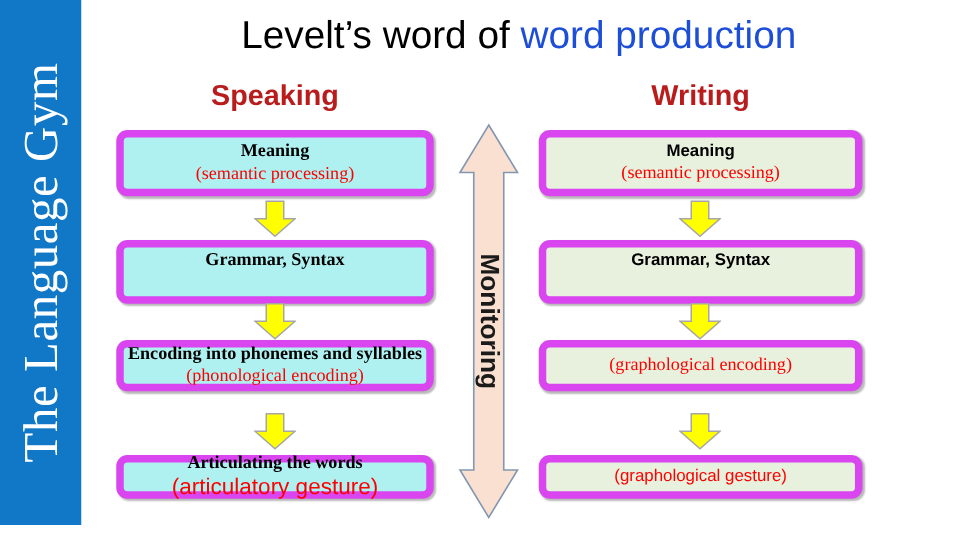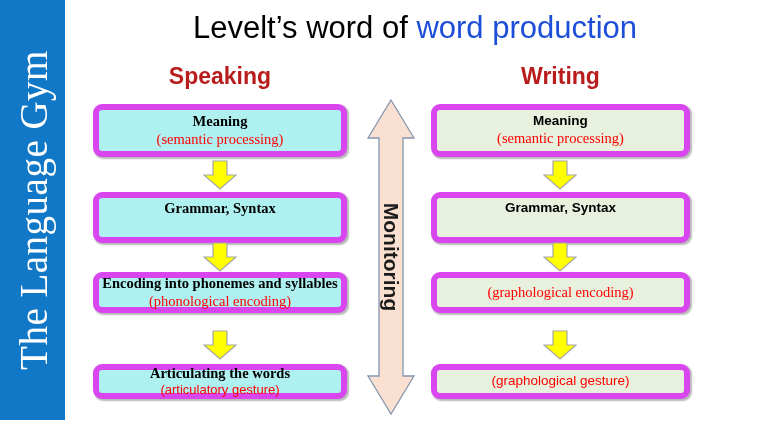--- a/index.html
+++ b/index.html
@@ -105,21 +105,21 @@
     font-family: "Liberation Serif", serif;
     font-size: 14.5px;
   }
   .col-speaking .line-sub {
     font-family: "Liberation Serif", serif;
     font-size: 14.5px;
   }
   
   .col-speaking #box-articulating .line-sub {
     font-family: "Liberation Sans", sans-serif;
-    font-size: 13px;
+    font-size: 18px;
   }
 
   
   .col-writing .proc-box {
     left: 431px;
     width: 259px;
     background: #e7f1dd;
   }
   .col-writing .line-main {
     font-family: "Liberation Sans", sans-serif;

